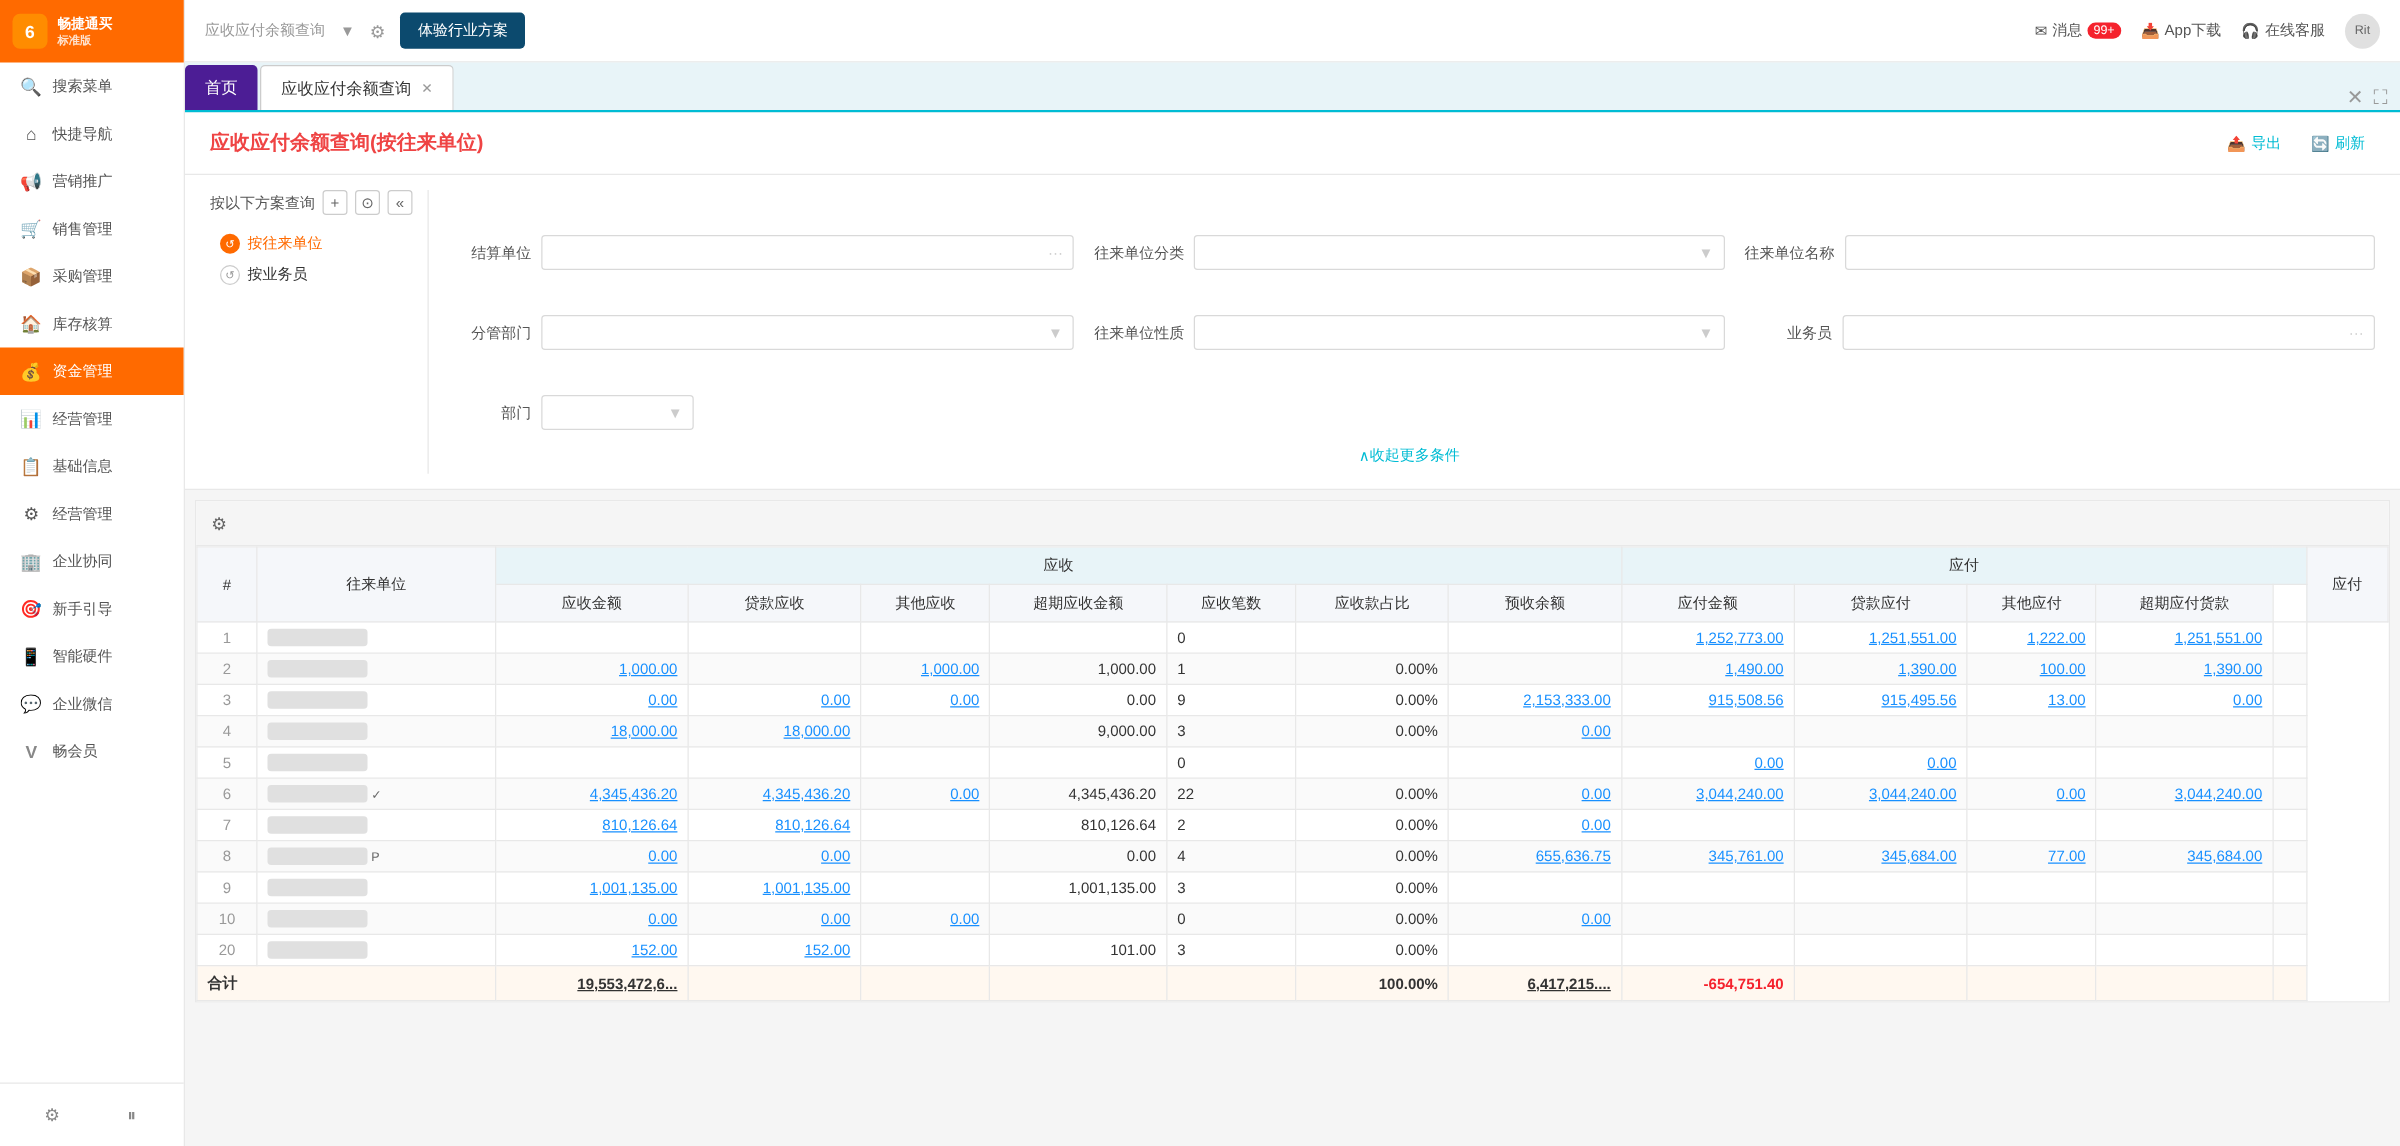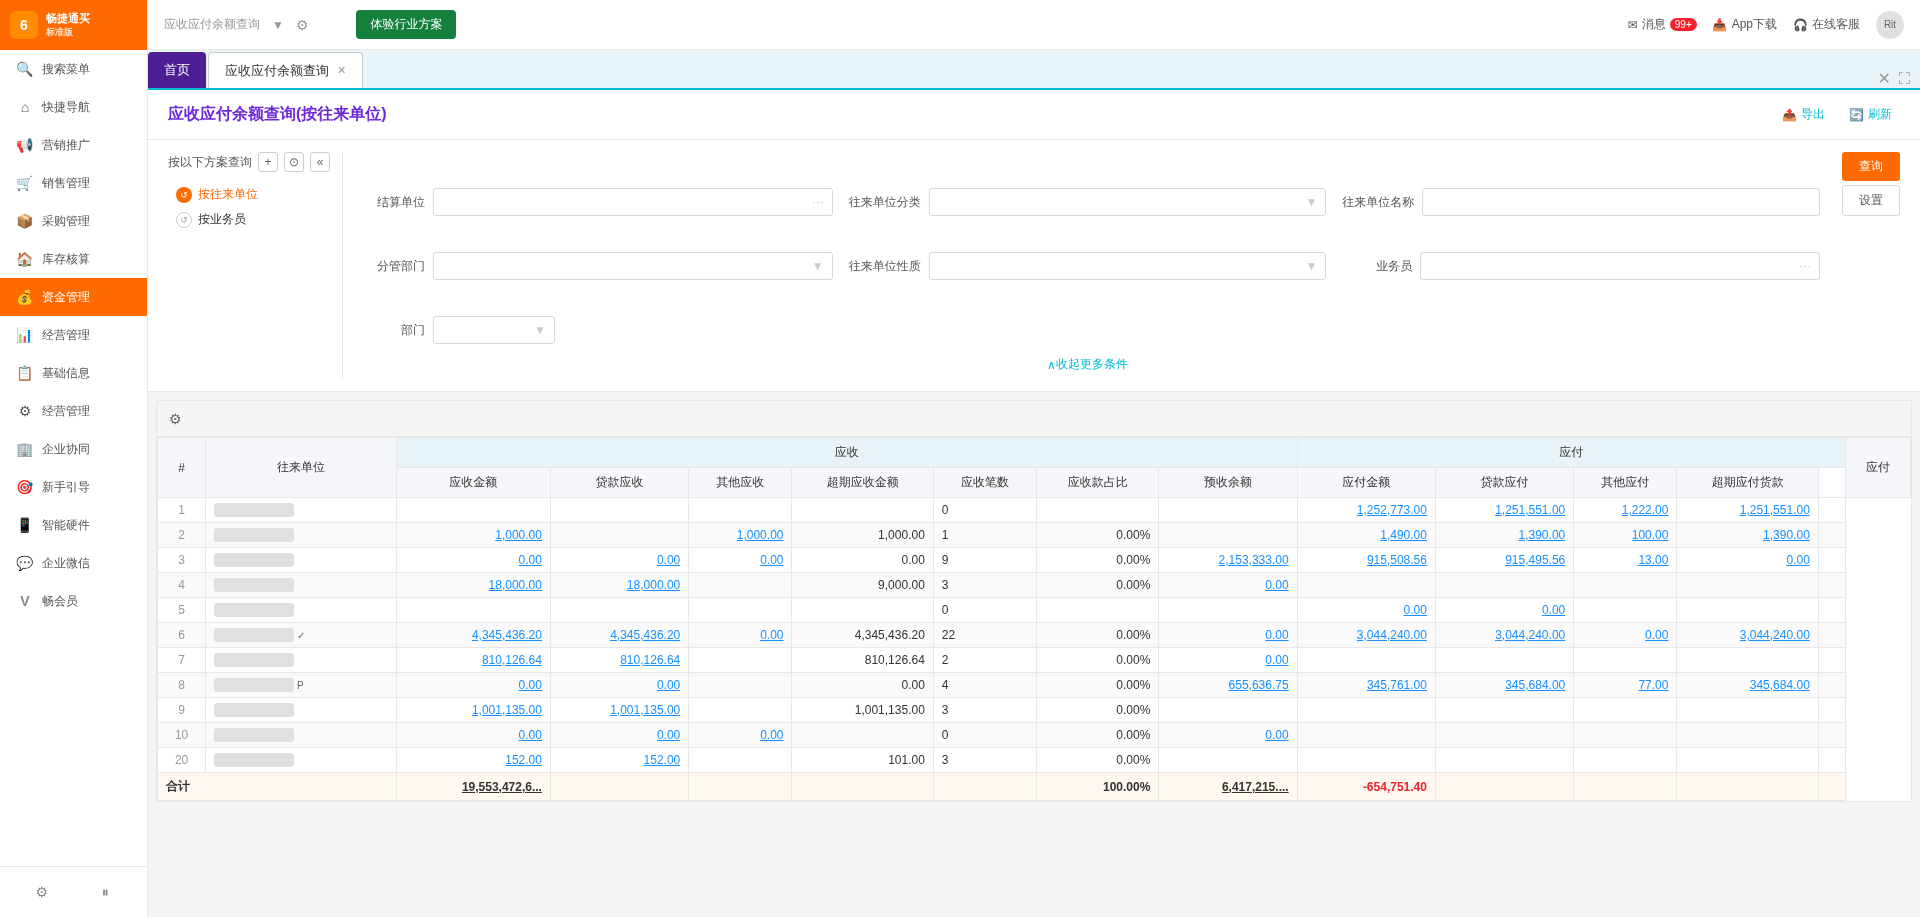--- a/index.html
+++ b/index.html
@@ -22,37 +22,37 @@
     
     .main-content { flex: 1; display: flex; flex-direction: column; overflow: hidden; }
     
     
     .top-bar { height: 50px; background: #fff; display: flex; align-items: center; padding: 0 16px; border-bottom: 1px solid #e8e8e8; justify-content: space-between; }
     .top-bar-left { display: flex; align-items: center; gap: 12px; }
     .breadcrumb-path { color: #999; font-size: 12px; }
     .top-bar-right { display: flex; align-items: center; gap: 16px; font-size: 12px; color: #555; }
     .top-bar-btn { display: flex; align-items: center; gap: 4px; cursor: pointer; }
     .badge-red { background: #f5222d; color: #fff; border-radius: 10px; padding: 1px 5px; font-size: 10px; }
-    .solution-btn { background: #15803d; color: #fff; border: none; padding: 6px 14px; border-radius: 4px; cursor: pointer; font-size: 12px; margin-left: 36px; }
+    .solution-btn { background: #0c4a6e; color: #fff; border: none; padding: 6px 14px; border-radius: 4px; cursor: pointer; font-size: 12px; }
     .user-avatar { width: 28px; height: 28px; background: #e0e0e0; border-radius: 50%; display: flex; align-items: center; justify-content: center; font-size: 10px; color: #666; }
     
     
     .tab-bar { height: 40px; background: #e8f4f8; display: flex; align-items: flex-end; padding: 0 0 0 0; border-bottom: 2px solid #00bcd4; }
     .tab-item { height: 36px; padding: 0 16px; display: flex; align-items: center; font-size: 13px; cursor: pointer; background: #d0eaf0; color: #333; border-radius: 4px 4px 0 0; margin-right: 2px; }
     .tab-item.active { background: #fff; color: #333; border: 1px solid #ccc; border-bottom: none; }
     .tab-home { background: #4c1d95; color: #fff; }
     .tab-close { margin-left: 8px; color: #999; font-size: 11px; }
     .tab-right { margin-left: auto; display: flex; align-items: center; gap: 8px; padding-right: 10px; color: #999; cursor: pointer; font-size: 16px; }
     
     
     .page-area { flex: 1; background: #f5f5f5; overflow-y: auto; padding: 0; }
     
     
     .page-header { background: #fff; padding: 12px 20px; display: flex; align-items: center; justify-content: space-between; border-bottom: 1px solid #e8e8e8; }
-    .page-title { font-size: 16px; font-weight: bold; color: #6d28d9; }
+    .page-title { font-size: 16px; font-weight: bold; color: #ef4444; }
     .page-actions { display: flex; gap: 8px; }
     .action-btn { display: flex; align-items: center; gap: 4px; color: #00bcd4; font-size: 12px; cursor: pointer; padding: 4px 8px; }
     
     
     .query-form { background: #fff; padding: 12px 20px; border-bottom: 1px solid #e8e8e8; }
     .query-label { color: #555; font-size: 12px; }
     .query-add-btn { width: 20px; height: 20px; border: 1px solid #ccc; border-radius: 3px; display: flex; align-items: center; justify-content: center; cursor: pointer; color: #666; }
     .query-row { display: flex; align-items: center; gap: 16px; margin-top: 36px; }
     .query-field { display: flex; align-items: center; gap: 8px; flex: 1; }
     .field-label { color: #555; font-size: 12px; white-space: nowrap; min-width: 70px; text-align: right; }
@@ -308,24 +308,20 @@
                 </div>
               </div>
             </div>
 
             <div class="collapse-bar">
               <span>∧</span>
               <span>收起更多条件</span>
             </div>
           </div>
 
-          <div class="query-buttons">
-            <button class="btn-query">查询</button>
-            <button class="btn-setting">设置</button>
-          </div>
         </div>
       </div>
 
       <div class="table-container">
         <div class="table-toolbar">
           <span class="settings-icon">⚙</span>
         </div>
         <div style="overflow-x:auto;">
           <table>
             <thead>

